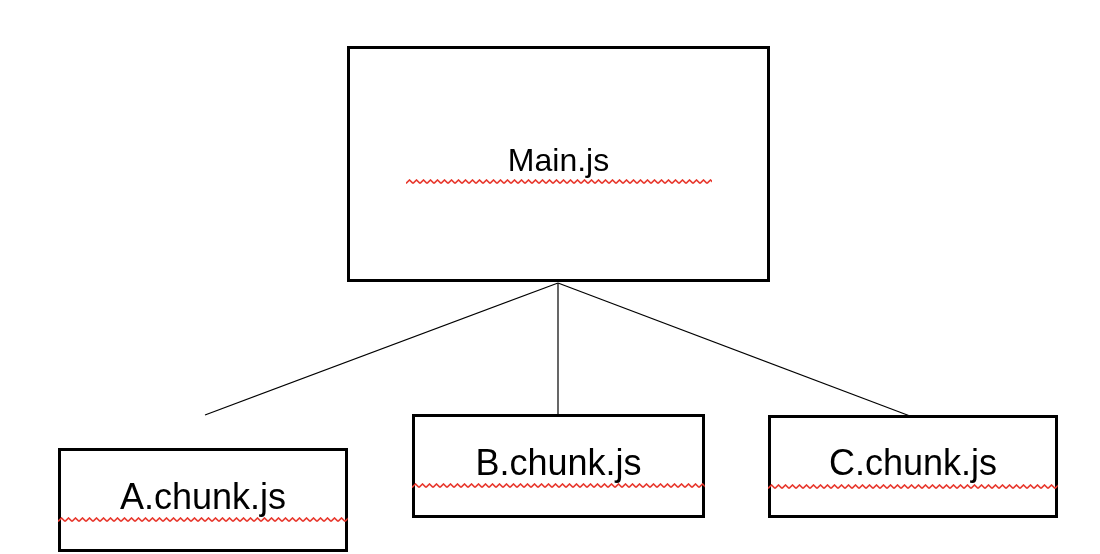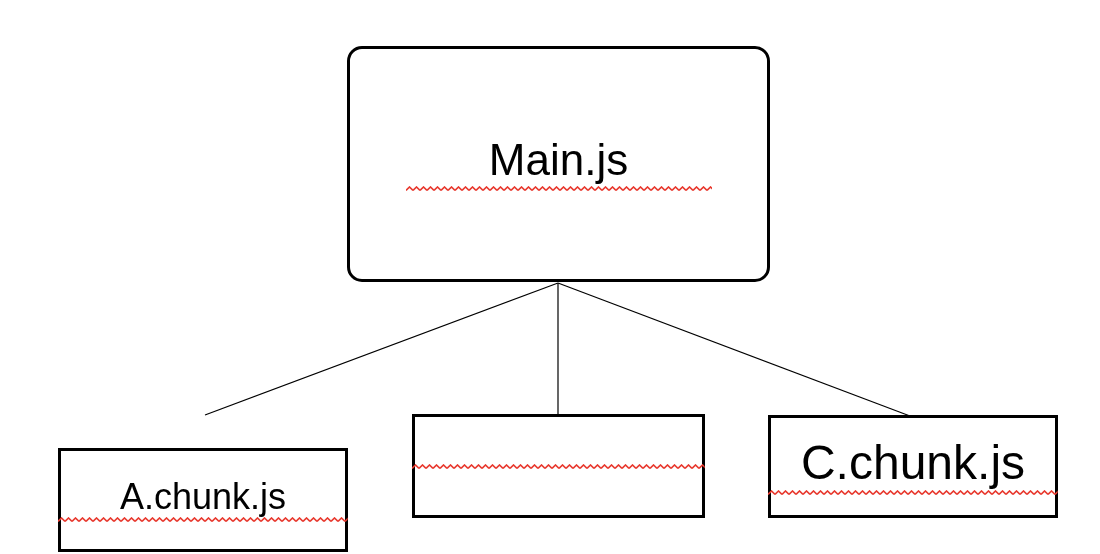--- a/index.html
+++ b/index.html
@@ -36,22 +36,21 @@
     align-items: center;
     justify-content: center;
     z-index: 1;
     color: #000000;
   }
   .node-main {
     left: 347px;
     top: 46px;
     width: 423px;
     height: 236px;
-    font-size: 44px;
-    border-radius: 15px;
+    font-size: 32px;
   }
   .node-chunk-a {
     left: 58px;
     top: 414px;
     width: 290px;
     height: 104px;
     font-size: 36px;
     margin-top: 34px;
   }
   .node-chunk-b {
@@ -59,21 +58,21 @@
     top: 414px;
     width: 293px;
     height: 104px;
     font-size: 36px;
   }
   .node-chunk-c {
     left: 768px;
     top: 415px;
     width: 290px;
     height: 103px;
-    font-size: 48px;
+    font-size: 36px;
   }
   .label-wrap {
     display: inline-block;
     text-align: center;
     line-height: 1.1;
   }
   .squiggle {
     display: block;
     width: 102%;
     margin-left: -1%;
@@ -119,20 +118,21 @@
     <span class="label-wrap">
       <span>A.chunk.js</span>
       <svg class="squiggle">
         <rect width="100%" height="6" fill="url(#zigzag)"></rect>
       </svg>
     </span>
   </div>
 
   <div class="node node-chunk-b">
     <span class="label-wrap">
+      <span>B.chunk.js</span>
       <svg class="squiggle">
         <rect width="100%" height="6" fill="url(#zigzag)"></rect>
       </svg>
     </span>
   </div>
 
   <div class="node node-chunk-c">
     <span class="label-wrap">
       <span>C.chunk.js</span>
       <svg class="squiggle">

